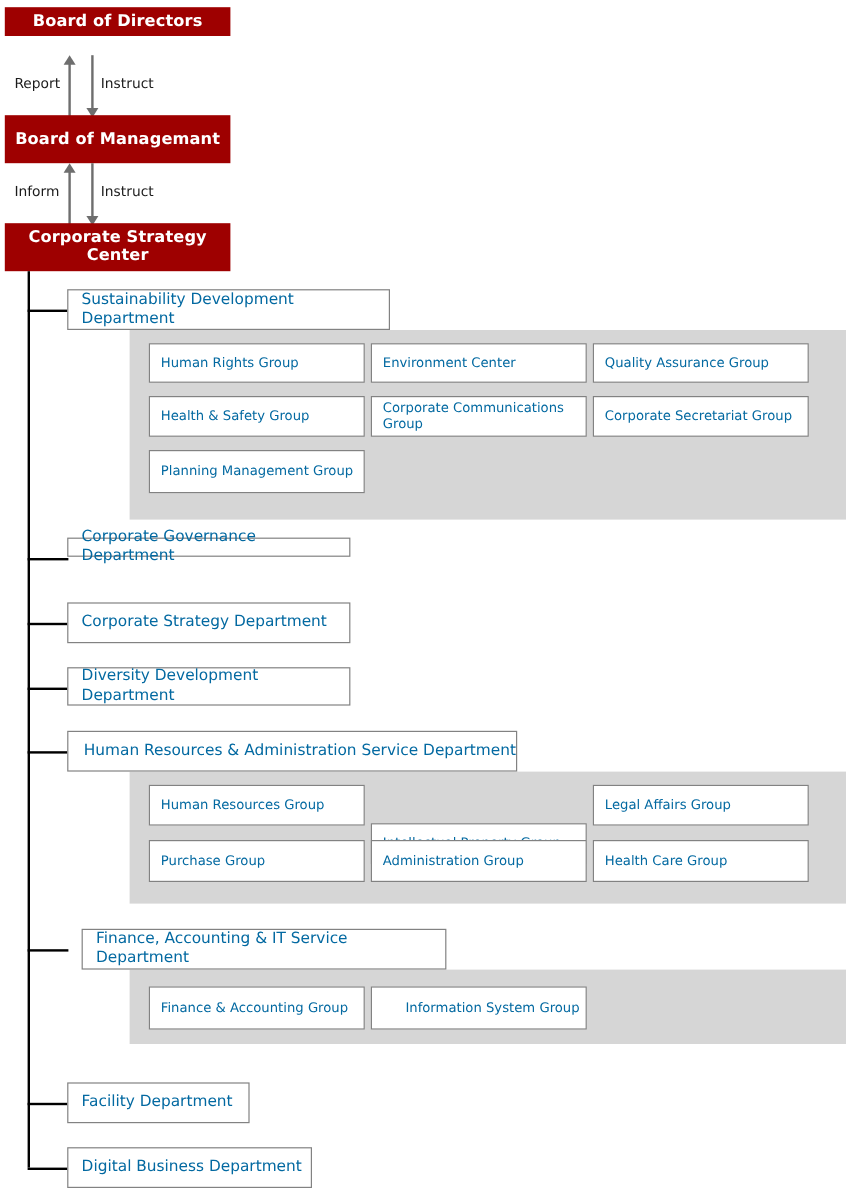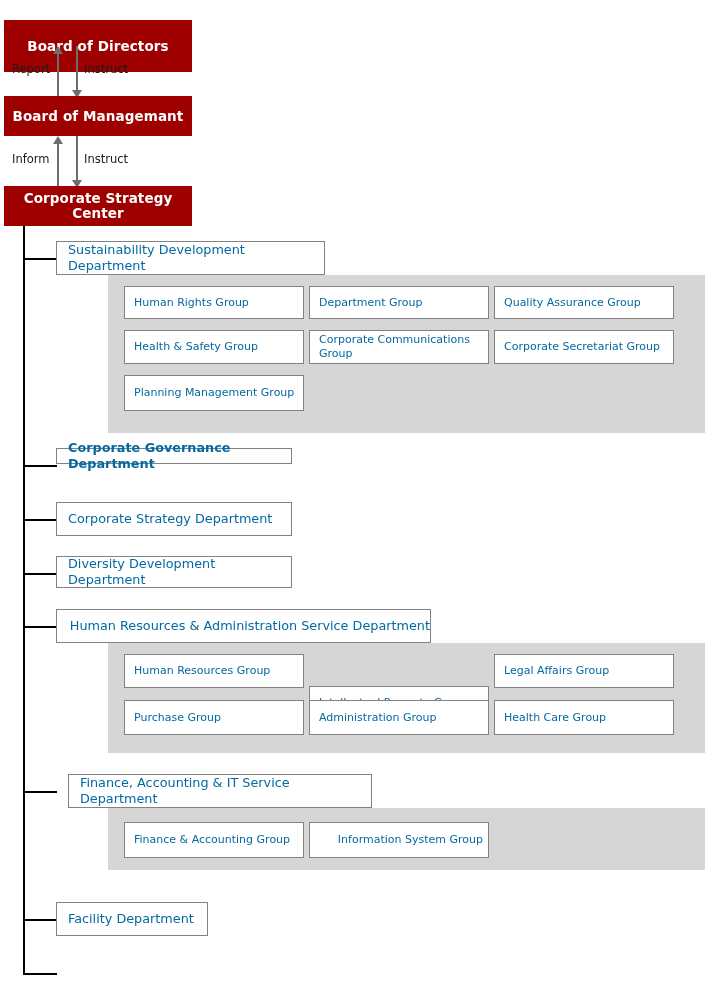--- a/index.html
+++ b/index.html
@@ -90,21 +90,21 @@
     padding-left:9px;
     padding-right:5px;
     font-size:11px;
   }
 </style>
 </head>
 <body>
 
 <div id="chart">
 
-  <div class="exec" style="left:4px;top:20px;width:188px;height:52px;">
+  <div class="exec" style="left:4px;top:6px;width:188px;height:24px;">
     <span>Board of Directors</span>
   </div>
 
   <div class="arrowline" style="left:57px;top:52px;height:46px;"></div>
   <div class="arrowhead up" style="left:53px;top:46px;"></div>
   <div class="arrowline" style="left:76px;top:46px;height:46px;"></div>
   <div class="arrowhead down" style="left:72px;top:90px;"></div>
   <div class="arrowlabel" style="left:12px;top:62px;">Report</div>
   <div class="arrowlabel" style="left:84px;top:62px;">Instruct</div>
 
@@ -129,42 +129,42 @@
 
   <div class="branch" style="left:23px;top:258px;width:34px;"></div>
   <div class="box dept" style="left:56px;top:241px;width:269px;height:34px;">
     <span>Sustainability Development Department</span>
   </div>
 
   <div class="box grp" style="left:124px;top:286px;width:180px;height:33px;">
     <span>Human Rights Group</span>
   </div>
   <div class="box grp" style="left:309px;top:286px;width:180px;height:33px;">
-    <span>Department Group</span>
+    <span>Environment Center</span>
   </div>
   <div class="box grp" style="left:494px;top:286px;width:180px;height:33px;">
     <span>Quality Assurance Group</span>
   </div>
 
   <div class="box grp" style="left:124px;top:330px;width:180px;height:34px;">
     <span>Health &amp; Safety Group</span>
   </div>
   <div class="box grp" style="left:309px;top:330px;width:180px;height:34px;">
     <span>Corporate Communications Group</span>
   </div>
   <div class="box grp" style="left:494px;top:330px;width:180px;height:34px;">
     <span>Corporate Secretariat Group</span>
   </div>
 
   <div class="box grp" style="left:124px;top:375px;width:180px;height:36px;">
     <span>Planning Management Group</span>
   </div>
 
   <div class="branch" style="left:23px;top:465px;width:34px;"></div>
-  <div class="box dept" style="left:56px;top:448px;width:236px;height:16px;font-weight:bold;">
+  <div class="box dept" style="left:56px;top:448px;width:236px;height:16px;">
     <span>Corporate Governance Department</span>
   </div>
 
   <div class="branch" style="left:23px;top:519px;width:34px;"></div>
   <div class="box dept" style="left:56px;top:502px;width:236px;height:34px;">
     <span>Corporate Strategy Department</span>
   </div>
 
   <div class="branch" style="left:23px;top:573px;width:34px;"></div>
   <div class="box dept" style="left:56px;top:556px;width:236px;height:32px;">
@@ -211,14 +211,17 @@
   <div class="box grp" style="left:309px;top:822px;width:180px;height:36px;justify-content:flex-end;">
     <span>Information System Group</span>
   </div>
 
   <div class="branch" style="left:23px;top:919px;width:34px;"></div>
   <div class="box dept" style="left:56px;top:902px;width:152px;height:34px;">
     <span>Facility Department</span>
   </div>
 
   <div class="branch" style="left:23px;top:973px;width:34px;"></div>
+  <div class="box dept" style="left:56px;top:956px;width:204px;height:34px;">
+    <span>Digital Business Department</span>
+  </div>
 
 </div>
 
 </body></html>

